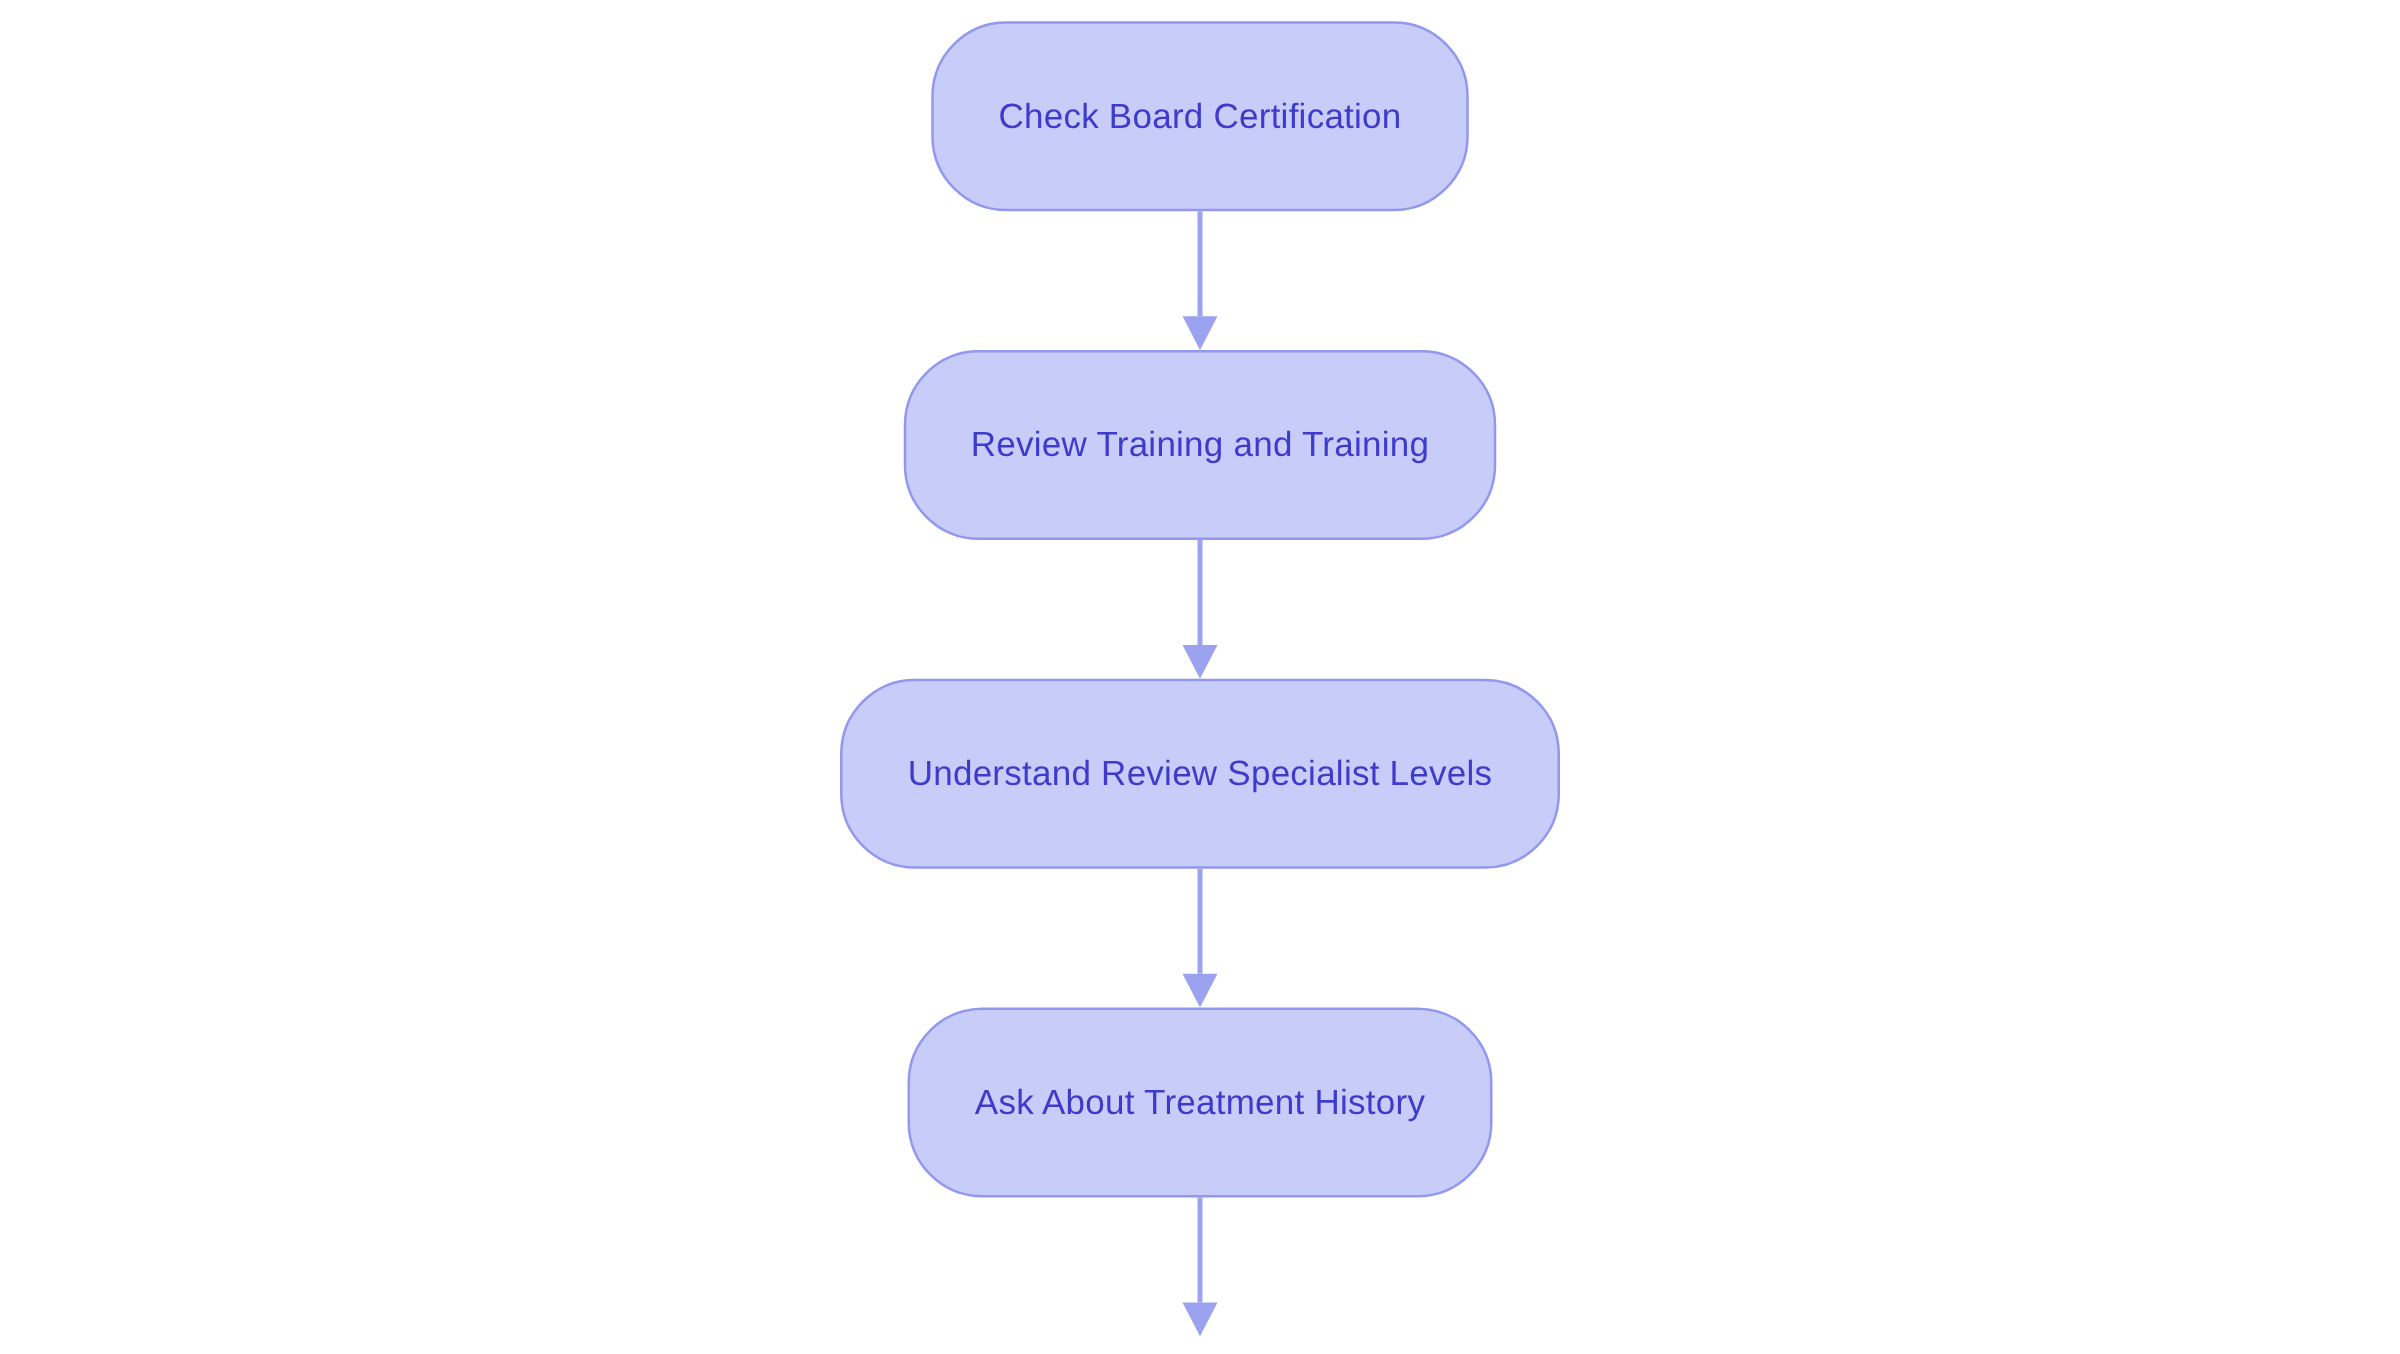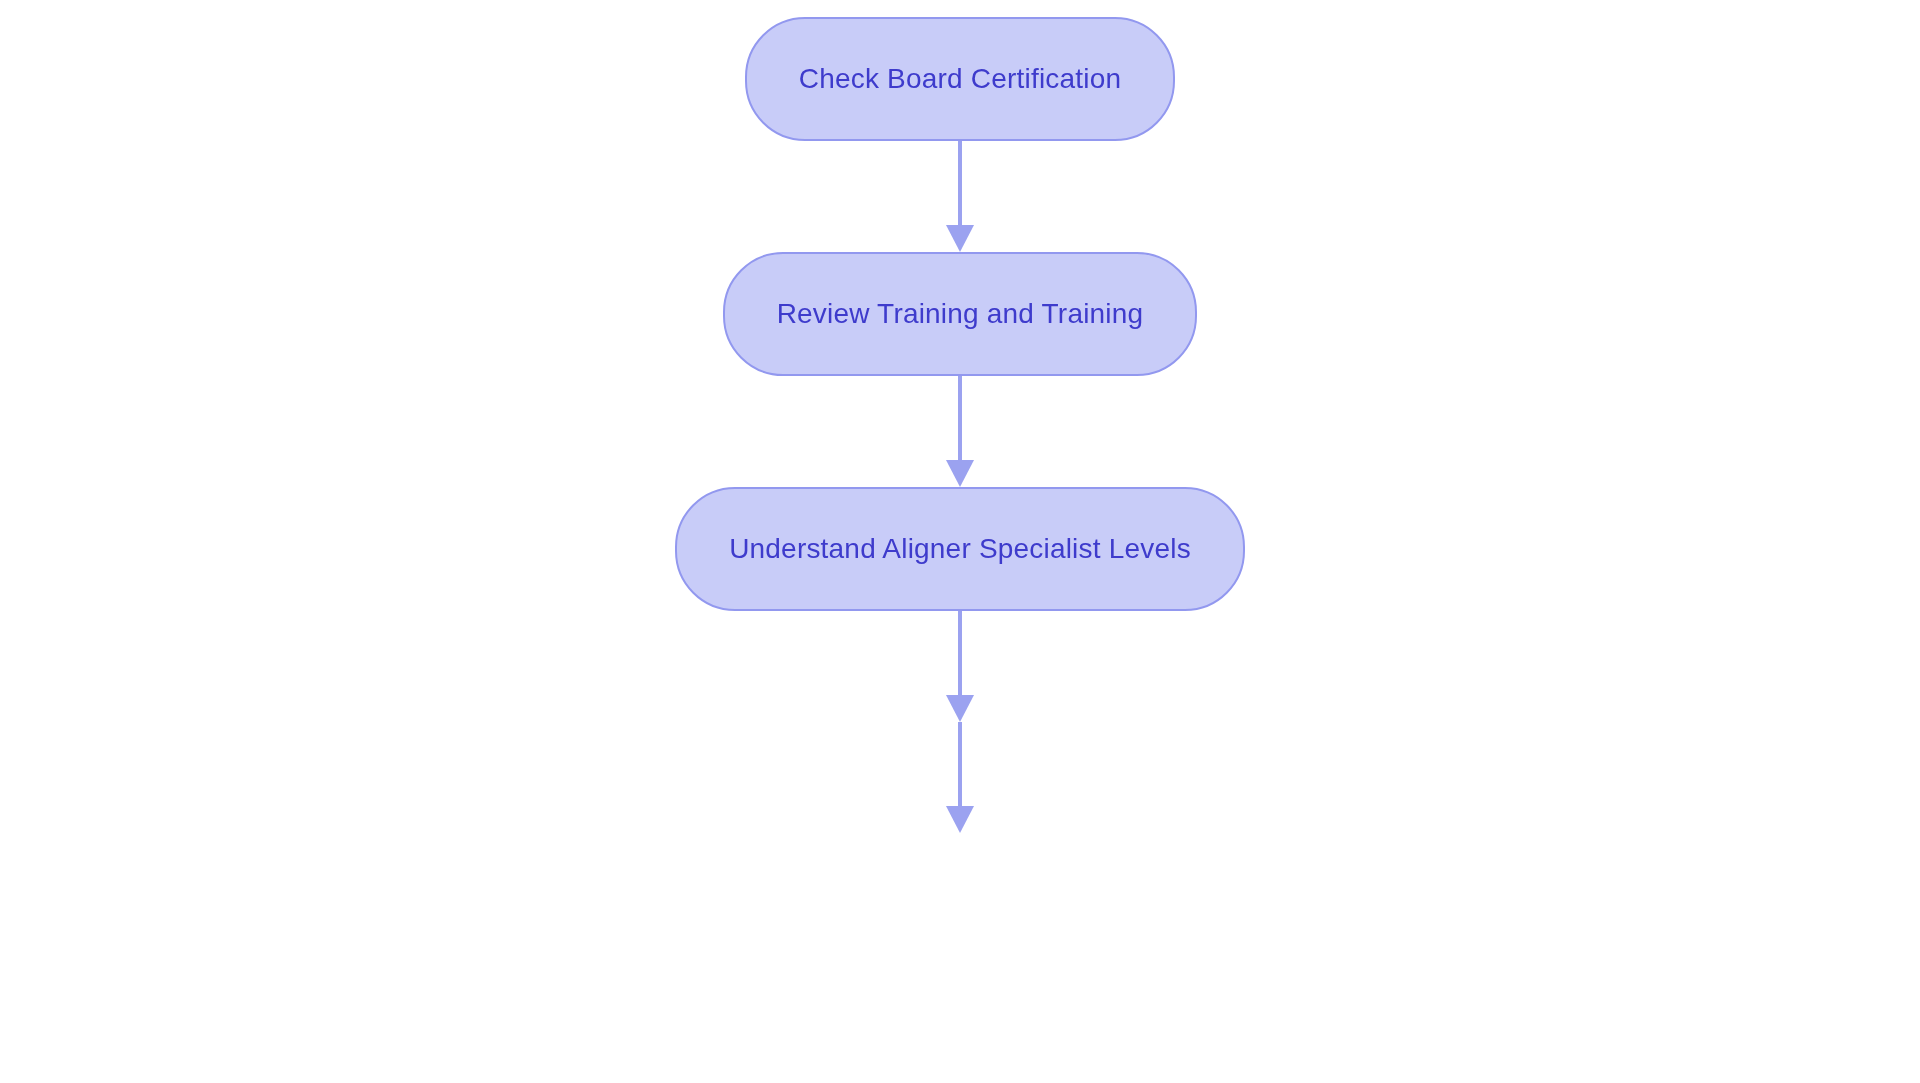--- a/index.html
+++ b/index.html
@@ -19,21 +19,21 @@
     position: absolute;
     left: 0;
     top: 17px;
     width: 100%;
     display: flex;
     flex-direction: column;
     align-items: center;
   }
   .node {
     box-sizing: border-box;
-    height: 124px;
+    height: 152px;
     min-width: 380px;
     padding: 0 52px;
     display: flex;
     align-items: center;
     justify-content: center;
     background: var(--node-fill, #c8ccf8);
     border: 2px solid var(--node-border, #9298ef);
     border-radius: 60px;
     flex: 0 0 auto;
   }
@@ -82,28 +82,31 @@
   <div class="node">
     <span class="node-label">Review Training and Training</span>
   </div>
 
   <div class="arrow">
     <div class="arrow-line"></div>
     <div class="arrow-head"></div>
   </div>
 
   <div class="node">
-    <span class="node-label">Understand Aligner Specialist Levels</span>
+    <span class="node-label">Understand Review Specialist Levels</span>
   </div>
 
   <div class="arrow">
     <div class="arrow-line"></div>
     <div class="arrow-head"></div>
   </div>
 
+  <div class="node">
+    <span class="node-label">Ask About Treatment History</span>
+  </div>
 
   <div class="arrow">
     <div class="arrow-line"></div>
     <div class="arrow-head"></div>
   </div>
 
 </div>
 </div>
 
 </body></html>

